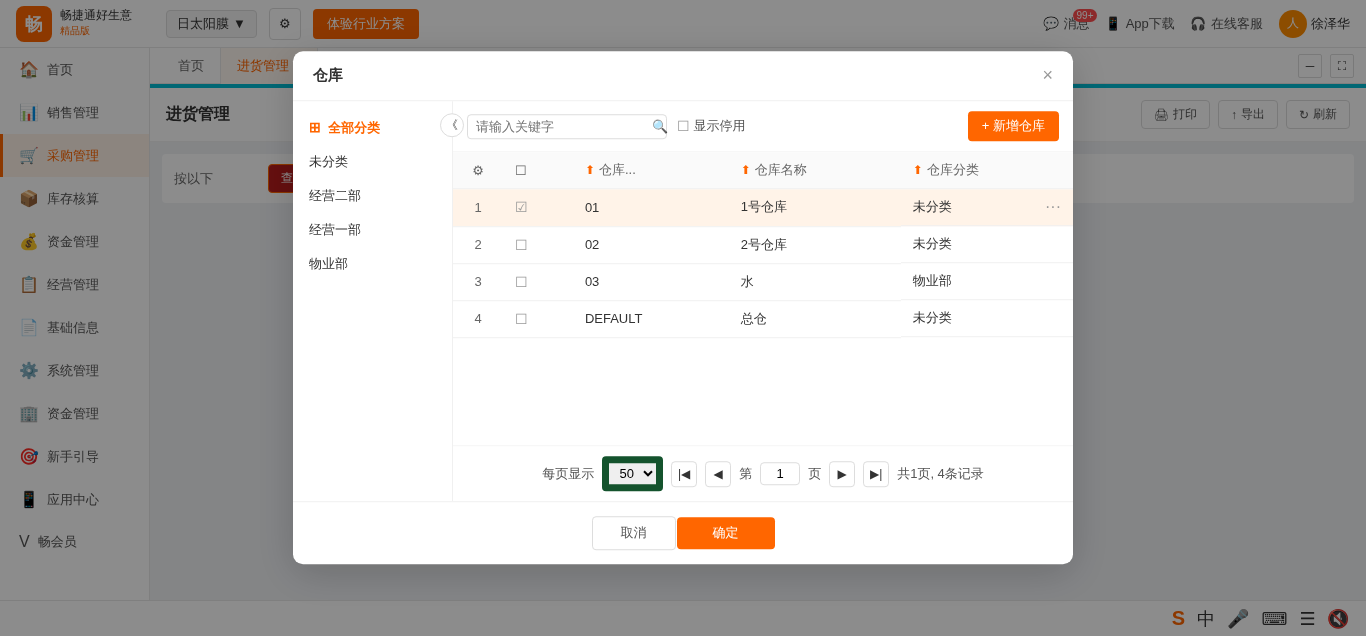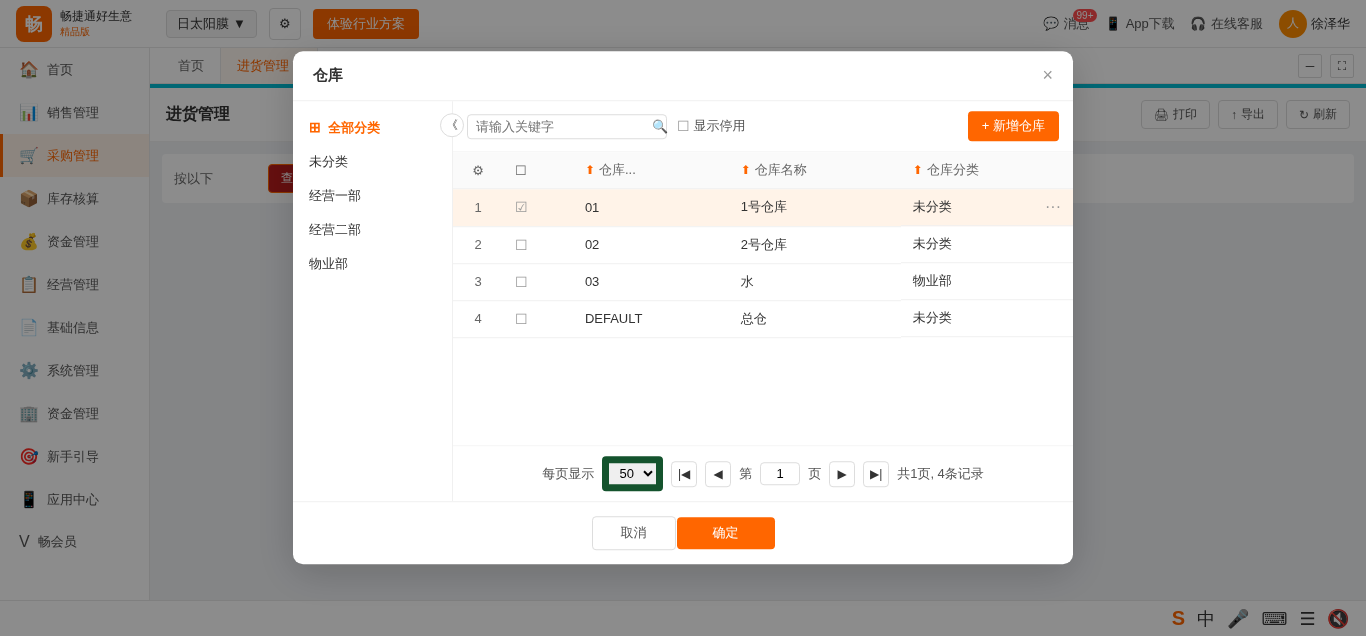--- a/index.html
+++ b/index.html
@@ -21,21 +21,21 @@
       align-items: center;
       width: 150px;
     }
     .brand-icon {
       width: 36px; height: 36px;
       background: #ff6600;
       border-radius: 8px;
       display: flex; align-items: center; justify-content: center;
       color: #fff; font-size: 18px; font-weight: bold; margin-right: 8px;
     }
-    .brand-text { font-size: 12px; color: #333; line-height: 1.3; }
+    .brand-text { font-size: 12px; color: #333; line-height: 1.3; font-family: Liberation Mono, monospace; }
     .brand-sub { font-size: 10px; color: #ff6600; }
     .header-center {
       flex: 1;
       display: flex;
       align-items: center;
       gap: 12px;
     }
     .store-selector {
       display: flex; align-items: center; gap: 4px;
       background: #f5f5f5; border: 1px solid #ddd; border-radius: 4px;
@@ -436,24 +436,24 @@
     <div class="left-panel">
       <div class="collapse-btn">《</div>
       <div class="category-item active">
         <span class="cat-icon">⊞</span>
         <span>全部分类</span>
       </div>
       <div class="category-item">
         <span>未分类</span>
       </div>
       <div class="category-item">
+        <span>经营二部</span>
+      </div>
+      <div class="category-item">
         <span>经营一部</span>
-      </div>
-      <div class="category-item">
-        <span>经营二部</span>
       </div>
       <div class="category-item">
         <span>物业部</span>
       </div>
     </div>
 
     <div class="right-panel">
       <div class="right-toolbar">
         <div class="search-box">
           <input class="search-input" type="text" placeholder="请输入关键字" style="">

